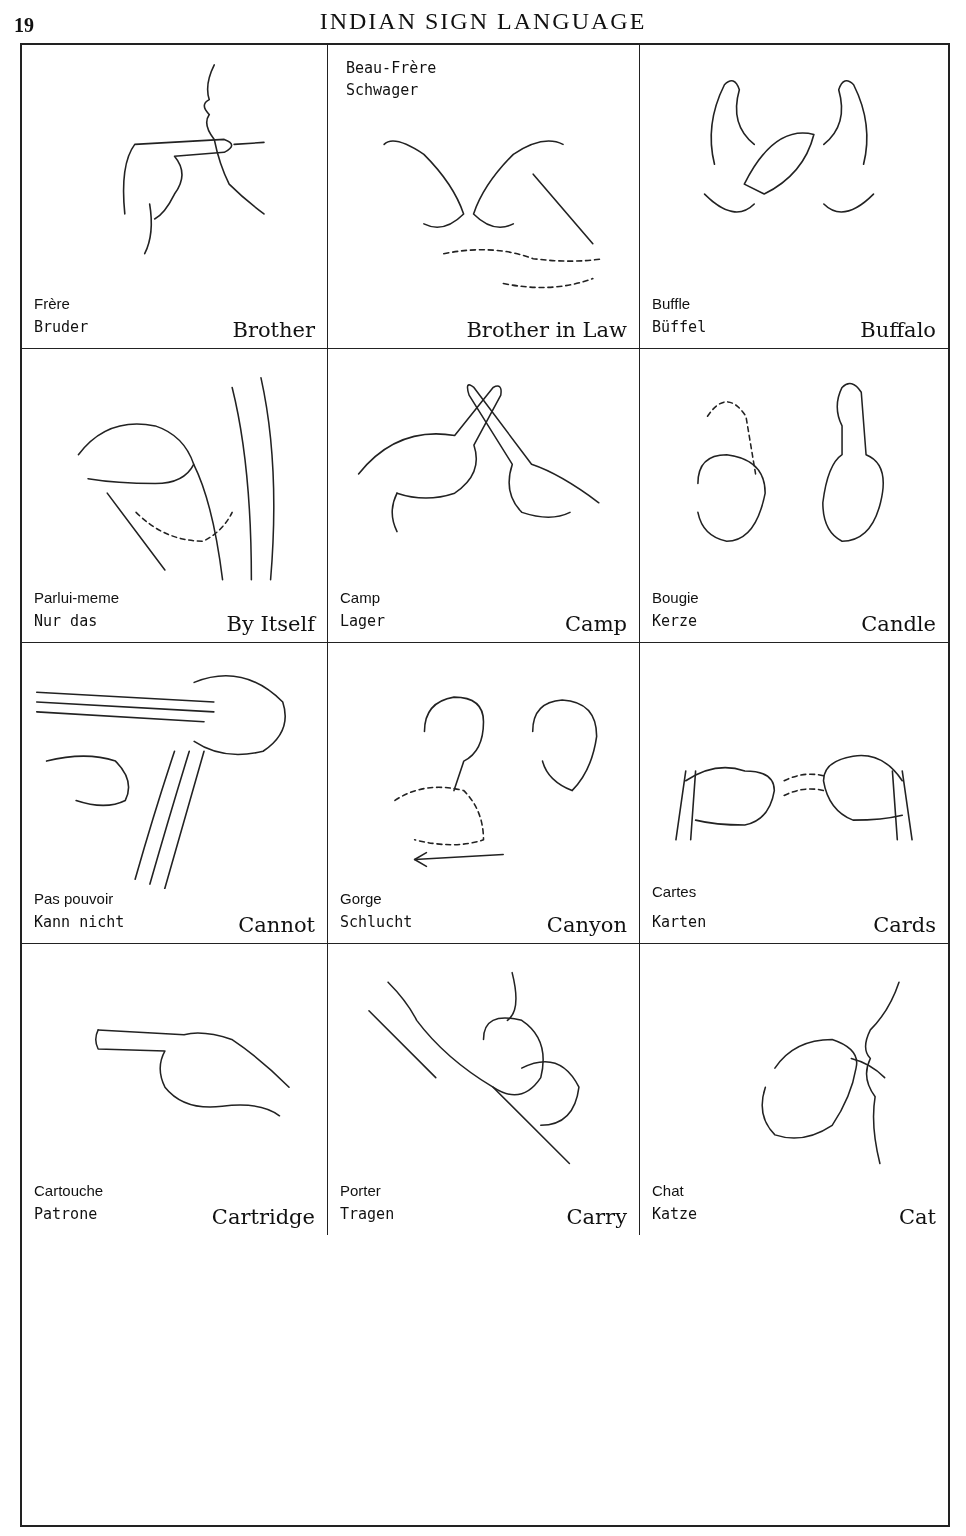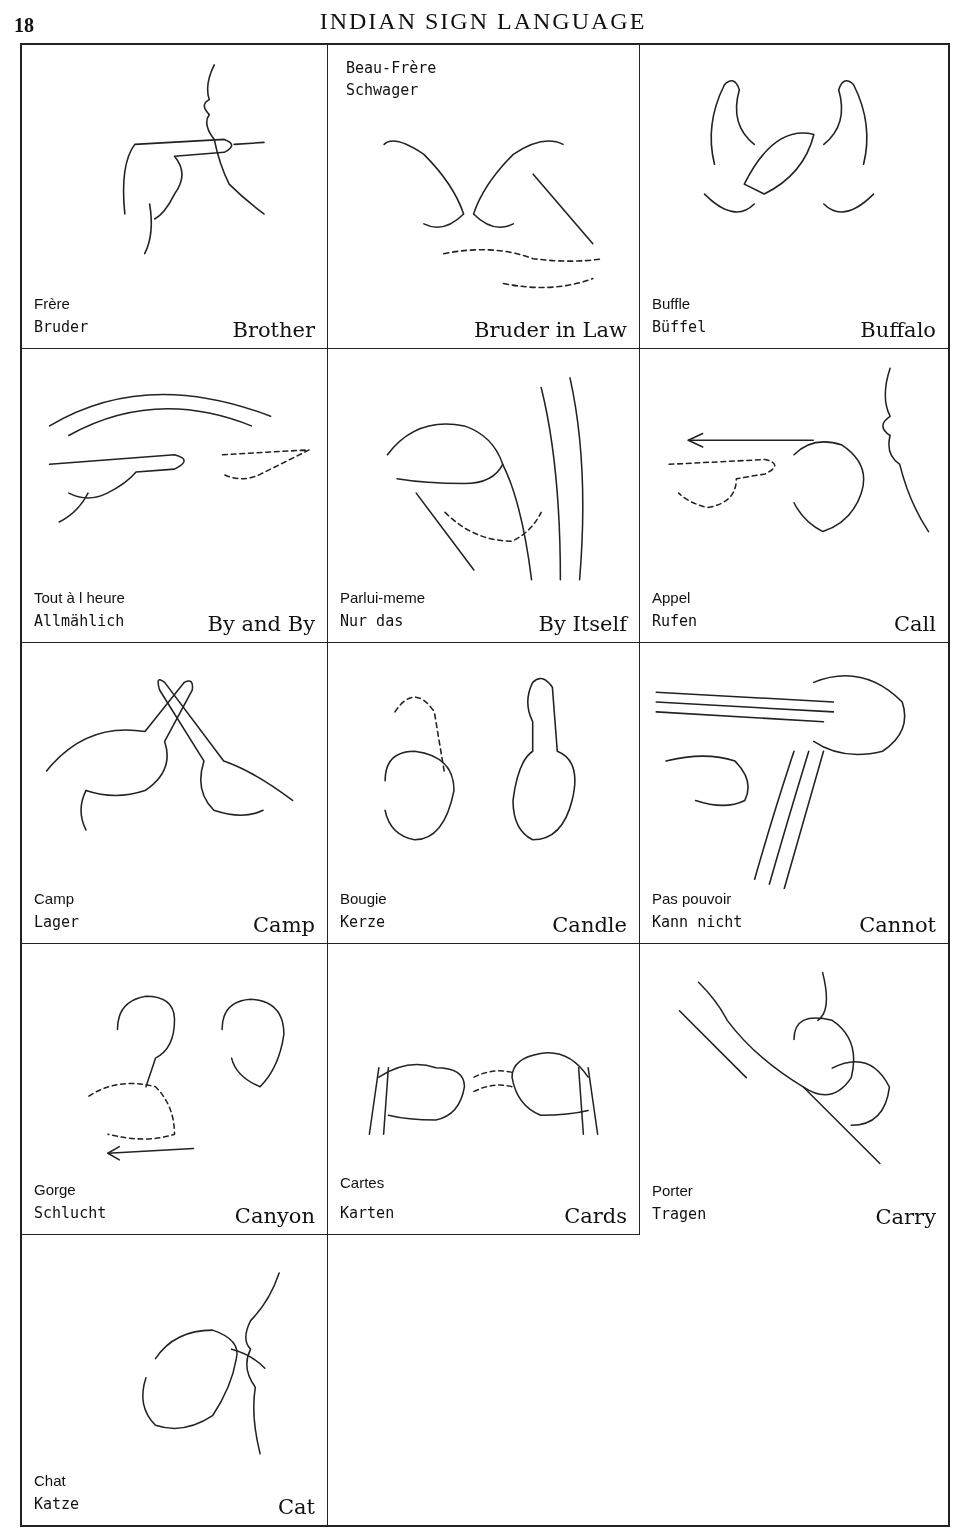--- a/index.html
+++ b/index.html
@@ -15,21 +15,21 @@
   .de { position:absolute; left:12px; font-family:"DejaVu Sans Mono", monospace; font-size:15px; }
   .en { position:absolute; right:12px; bottom:6px; font-size:21px; font-family:"DejaVu Serif", serif; }
   .top-lbl { position:absolute; left:18px; top:12px; font-family:"DejaVu Sans Mono", monospace; font-size:15px; line-height:22px; }
   svg.ill { position:absolute; left:0; top:0; width:100%; height:82%; }
   svg.ill path, svg.ill line, svg.ill polyline { fill:none; stroke:#222; stroke-width:1.6; stroke-linecap:round; stroke-linejoin:round; }
   .dash { stroke-dasharray:5 4; }
 </style>
 </head>
 <body>
 
-<div class="page-num">18</div>
+<div class="page-num">19</div>
 <div class="page-title">INDIAN SIGN LANGUAGE</div>
 
 <div class="grid">
 
   <div class="cell">
     <svg class="ill" viewBox="0 0 300 250">
       <path d="M190 20 Q180 40 185 55 Q175 60 185 70 Q178 80 190 95 Q195 120 205 140 Q220 155 240 170"></path>
       <path d="M100 170 Q95 120 110 100 L200 95 Q215 100 200 108 L150 112 Q165 130 150 150 Q140 170 130 175"></path>
       <path d="M125 160 Q130 190 120 210"></path>
       <line x1="210" y1="100" x2="240" y2="98"></line>
@@ -44,75 +44,51 @@
       <div>Beau-Frère</div>
       <div>Schwager</div>
     </div>
     <svg class="ill" viewBox="0 0 300 250">
       <path d="M50 100 Q60 90 90 110 Q120 140 130 170 Q110 190 90 180"></path>
       <path d="M230 100 Q210 90 180 110 Q150 140 140 170 Q160 190 180 180"></path>
       <path class="dash" d="M110 210 Q160 200 200 215 Q240 220 270 215"></path>
       <path class="dash" d="M170 240 Q220 250 260 235"></path>
       <line x1="200" y1="130" x2="260" y2="200"></line>
     </svg>
-    <div class="en">Bruder in Law</div>
+    <div class="en">Brother in Law</div>
   </div>
 
   <div class="cell">
     <svg class="ill" viewBox="0 0 300 250">
       <path d="M70 120 Q60 80 80 40 Q90 30 95 45 Q85 80 110 100"></path>
       <path d="M220 120 Q230 80 210 40 Q200 30 195 45 Q205 80 180 100"></path>
       <path d="M100 140 Q130 80 170 90 Q160 130 120 150 Z"></path>
       <path d="M60 150 Q90 180 110 160"></path>
       <path d="M230 150 Q200 180 180 160"></path>
     </svg>
     <div class="fr" style="bottom:36px">Buffle</div>
     <div class="de" style="bottom:12px">Büffel</div>
     <div class="en">Buffalo</div>
   </div>
 
-  <div class="cell">
-    <svg class="ill" viewBox="0 0 300 250">
-      <path d="M20 80 Q120 20 250 70"></path>
-      <path d="M40 90 Q130 40 230 80"></path>
-      <path d="M20 120 L150 110 Q170 115 150 125 L110 128 Q100 140 80 150 Q60 160 40 150"></path>
-      <path class="dash" d="M200 110 L290 105 L240 130 Q220 140 200 130"></path>
-      <path d="M60 150 Q50 170 30 180"></path>
-    </svg>
-    <div class="fr" style="bottom:36px">Tout à l heure</div>
-    <div class="de" style="bottom:12px">Allmählich</div>
-    <div class="en">By and By</div>
-  </div>
 
   <div class="cell">
     <svg class="ill" viewBox="0 0 300 250">
       <path d="M50 110 Q80 70 130 80 Q160 90 170 120 Q160 140 130 140 Q90 140 60 135"></path>
       <path d="M170 120 Q190 160 200 240"></path>
       <path d="M210 40 Q230 120 230 240"></path>
       <path d="M240 30 Q260 120 250 240"></path>
       <path class="dash" d="M110 170 Q140 200 180 200 Q200 190 210 170"></path>
       <line x1="80" y1="150" x2="140" y2="230"></line>
     </svg>
     <div class="fr" style="bottom:36px">Parlui-meme</div>
     <div class="de" style="bottom:12px">Nur das</div>
     <div class="en">By Itself</div>
   </div>
 
-  <div class="cell">
-    <svg class="ill" viewBox="0 0 300 250">
-      <path d="M250 20 Q240 50 250 70 Q235 80 250 90 Q245 110 260 120 Q270 160 290 190"></path>
-      <path d="M150 110 Q170 90 200 100 Q230 120 220 150 Q210 180 180 190 Q160 180 150 160"></path>
-      <line x1="40" y1="95" x2="170" y2="95"></line>
-      <polyline points="55,88 40,95 55,102"></polyline>
-      <path class="dash" d="M20 120 L120 115 Q140 120 120 130 L90 135 Q90 160 60 165 Q40 160 30 150"></path>
-    </svg>
-    <div class="fr" style="bottom:36px">Appel</div>
-    <div class="de" style="bottom:12px">Rufen</div>
-    <div class="en">Call</div>
-  </div>
 
   <div class="cell">
     <svg class="ill" viewBox="0 0 300 250">
       <path d="M20 130 Q60 80 120 90 L160 40 Q170 35 168 48 L140 100 Q150 130 120 150 Q90 160 60 150"></path>
       <path d="M270 160 Q230 130 200 120 L140 40 Q130 32 135 48 L180 120 Q170 150 190 170 Q220 180 240 170"></path>
       <path d="M60 150 Q50 170 60 190"></path>
     </svg>
     <div class="fr" style="bottom:36px">Camp</div>
     <div class="de" style="bottom:12px">Lager</div>
     <div class="en">Camp</div>
@@ -165,20 +141,29 @@
       <path d="M260 140 Q240 110 210 115 Q180 120 180 140 Q185 170 210 180 Q240 180 260 175"></path>
       <path d="M40 130 L30 200 M50 130 L45 200"></path>
       <path d="M260 130 L270 200 M250 130 L255 200"></path>
       <path class="dash" d="M140 140 Q160 130 180 135 M140 155 Q160 145 180 150"></path>
     </svg>
     <div class="fr" style="bottom:43px">Cartes</div>
     <div class="de" style="bottom:12px">Karten</div>
     <div class="en">Cards</div>
   </div>
 
+  <div class="cell last-row">
+    <svg class="ill" viewBox="0 0 300 250">
+      <path d="M70 90 L160 95 Q180 90 210 100 Q240 120 270 150"></path>
+      <path d="M70 90 Q65 100 70 110 L140 112 Q130 130 140 150 Q160 175 200 170 Q240 165 260 180"></path>
+    </svg>
+    <div class="fr" style="bottom:36px">Cartouche</div>
+    <div class="de" style="bottom:12px">Patrone</div>
+    <div class="en">Cartridge</div>
+  </div>
 
   <div class="cell last-row">
     <svg class="ill" viewBox="0 0 300 250">
       <path d="M50 40 Q70 60 80 80 Q110 120 160 150 Q200 190 240 230"></path>
       <path d="M30 70 Q60 100 100 140"></path>
       <path d="M180 30 Q190 70 175 80"></path>
       <path d="M150 100 Q150 70 190 80 Q220 100 210 140 Q190 170 160 150"></path>
       <path d="M190 130 Q230 110 250 150 Q245 190 210 190"></path>
     </svg>
     <div class="fr" style="bottom:36px">Porter</div>

